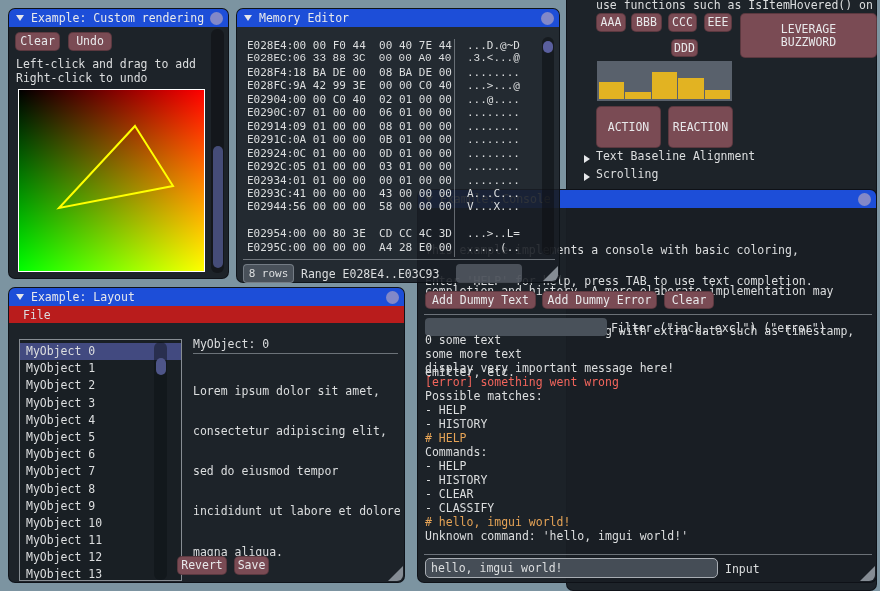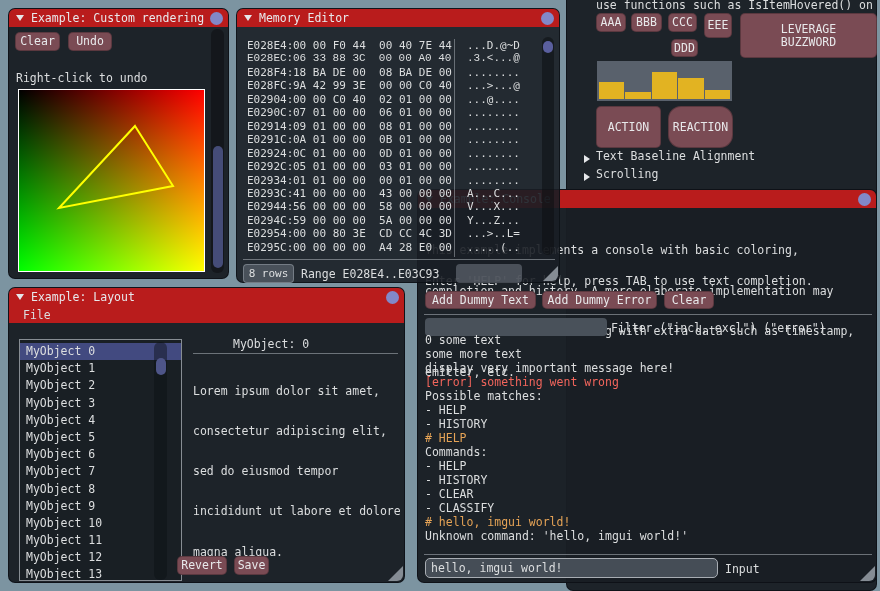--- a/index.html
+++ b/index.html
@@ -8,21 +8,21 @@
     position:relative; width:880px; height:591px; overflow:hidden;
     background:#7C94A1; font-family:"DejaVu Sans Mono",monospace;
     font-size:11.5px; color:#DCDEDF;
   }
   .window {
     position:absolute; background:rgba(25,30,36,0.96);
     border:1px solid rgba(10,13,18,0.7); border-radius:7px;
   }
   .titlebar {
     position:absolute; left:0; top:0; right:0; height:18px;
-    background:#b91c1c; border-radius:6px 6px 0 0;
+    background:#1d4ed8; border-radius:6px 6px 0 0;
     display:flex; align-items:center; color:#E8E9EC;
   }
   .collapse-tri {
     width:0; height:0; margin-left:7px;
     border-left:4.5px solid transparent; border-right:4.5px solid transparent;
     border-top:6.5px solid #E6E7EA;
   }
   .title-text { margin-left:7px; white-space:pre; }
   .title-circle {
     position:absolute; right:5px; top:2.5px; width:13px; height:13px;
@@ -88,33 +88,33 @@
 </head>
 <body>
 
 <div class="desktop">
 
   <div class="window" style="left:566px; top:-8px; width:311px; height:599px; z-index:1;">
     <div class="txt" style="left:29px; top:5px;">use functions such as IsItemHovered() on</div>
     <div class="btn" style="left:29px; top:20px; width:30px; height:19px;">AAA</div>
     <div class="btn" style="left:64px; top:20px; width:31px; height:19px;">BBB</div>
     <div class="btn" style="left:101px; top:20px; width:29px; height:19px;">CCC</div>
-    <div class="btn" style="left:137px; top:20px; width:28px; height:25px;">EEE</div>
+    <div class="btn" style="left:137px; top:20px; width:28px; height:19px;">EEE</div>
     <div class="btn" style="left:104px; top:46px; width:27px; height:18px;">DDD</div>
     <div class="btn" style="left:173px; top:20px; width:137px; height:45px; white-space:pre-line;">LEVERAGE
 BUZZWORD</div>
     <div class="hist" id="histogram-bars" style="left:30px; top:68px; width:135px; height:40px;">
         <div class="hist-bar" style="height: 47%; background: rgb(226, 179, 34);"></div>
         <div class="hist-bar" style="height: 19%; background: rgb(226, 179, 34);"></div>
         <div class="hist-bar" style="height: 76%; background: rgb(226, 179, 34);"></div>
         <div class="hist-bar" style="height: 57%; background: rgb(226, 179, 34);"></div>
         <div class="hist-bar" style="height: 24%; background: rgb(226, 179, 34);"></div>
       </div>
     <div class="btn" style="left:29px; top:113px; width:65px; height:42px;">ACTION</div>
-    <div class="btn" style="left:101px; top:113px; width:65px; height:42px;border-radius:13px;">REACTION</div>
+    <div class="btn" style="left:101px; top:113px; width:65px; height:42px;">REACTION</div>
     <div class="tree-row" style="left:17px; top:156px;">
       <span class="tree-arrow"></span>
       <span>Text Baseline Alignment</span>
     </div>
     <div class="tree-row" style="left:17px; top:174px;">
       <span class="tree-arrow"></span>
       <span>Scrolling</span>
     </div>
   </div>
 
@@ -157,21 +157,20 @@
         <div class="mem-row" style="top: 70.35px;"><span class="mem-addr">E028FC:</span><span class="mem-hex">9A 42 99 3E  00 00 C0 40</span><span class="mem-ascii">...&gt;...@</span></div>
         <div class="mem-row" style="top: 83.8px;"><span class="mem-addr">E02904:</span><span class="mem-hex">00 00 C0 40  02 01 00 00</span><span class="mem-ascii">...@....</span></div>
         <div class="mem-row" style="top: 97.25px;"><span class="mem-addr">E0290C:</span><span class="mem-hex">07 01 00 00  06 01 00 00</span><span class="mem-ascii">........</span></div>
         <div class="mem-row" style="top: 110.7px;"><span class="mem-addr">E02914:</span><span class="mem-hex">09 01 00 00  08 01 00 00</span><span class="mem-ascii">........</span></div>
         <div class="mem-row" style="top: 124.15px;"><span class="mem-addr">E0291C:</span><span class="mem-hex">0A 01 00 00  0B 01 00 00</span><span class="mem-ascii">........</span></div>
         <div class="mem-row" style="top: 137.6px;"><span class="mem-addr">E02924:</span><span class="mem-hex">0C 01 00 00  0D 01 00 00</span><span class="mem-ascii">........</span></div>
         <div class="mem-row" style="top: 151.05px;"><span class="mem-addr">E0292C:</span><span class="mem-hex">05 01 00 00  03 01 00 00</span><span class="mem-ascii">........</span></div>
         <div class="mem-row" style="top: 164.5px;"><span class="mem-addr">E02934:</span><span class="mem-hex">01 01 00 00  00 01 00 00</span><span class="mem-ascii">........</span></div>
         <div class="mem-row" style="top: 177.95px; padding-left: 32px;"><span class="mem-addr">E0293C:</span><span class="mem-hex">41 00 00 00  43 00 00 00</span><span class="mem-ascii">A...C...</span></div>
         <div class="mem-row" style="top: 191.4px;"><span class="mem-addr">E02944:</span><span class="mem-hex">56 00 00 00  58 00 00 00</span><span class="mem-ascii">V...X...</span></div>
-        <div class="mem-row" style="top: 204.85px;"><span class="mem-addr">E0294C:</span><span class="mem-hex">59 00 00 00  5A 00 00 00</span><span class="mem-ascii">Y...Z...</span></div>
         <div class="mem-row" style="top: 218.3px;"><span class="mem-addr">E02954:</span><span class="mem-hex">00 00 80 3E  CD CC 4C 3D</span><span class="mem-ascii">...&gt;..L=</span></div>
         <div class="mem-row" style="top: 231.75px;"><span class="mem-addr">E0295C:</span><span class="mem-hex">00 00 00 00  A4 28 E0 00</span><span class="mem-ascii">.....(..</span></div>
       </div>
     <div class="vsep" style="left:217px; top:30px; height:218px;"></div>
     <div class="sep" style="left:6px; top:250px; width:312px;"></div>
     <div class="frame" style="left:6px; top:255px; width:51px; height:19px; border:1px solid rgba(160,168,176,0.5);
                 display:flex; align-items:center; justify-content:center; font-size:11px; white-space:pre;">8 rows</div>
     <div class="txt" style="left:64px; top:258px;">Range E028E4..E03C93</div>
     <div class="frame" style="left:219px; top:255px; width:66px; height:19px; background:rgba(135,143,152,0.45);"></div>
     <div class="sb-track" style="right:5px; top:28px; width:12px; height:218px;">
@@ -181,20 +180,21 @@
   </div>
 
   <div class="window" style="left:8px; top:8px; width:221px; height:271px; z-index:4;">
     <div class="titlebar">
       <span class="collapse-tri"></span>
       <span class="title-text">Example: Custom rendering</span>
       <span class="title-circle"></span>
     </div>
     <div class="btn" style="left:6px; top:23px; width:45px; height:19px;">Clear</div>
     <div class="btn" style="left:59px; top:23px; width:44px; height:19px;">Undo</div>
+    <div class="txt" style="left:7px; top:48px;">Left-click and drag to add</div>
     <div class="txt" style="left:7px; top:62px;">Right-click to undo</div>
     <div class="canvas" style="left:9px; top:80px; width:187px; height:183px;">
       <svg width="185" height="181">
         <polygon points="116,36 154,96 40,118" fill="none" stroke="#FFFF00" stroke-width="2"></polygon>
       </svg>
     </div>
     <div class="sb-track" style="right:4px; top:20px; width:13px; height:244px;">
       <div class="sb-thumb" style="left:1.5px; top:117px; width:10px; height:122px; background:#454C78;"></div>
     </div>
   </div>
@@ -222,21 +222,21 @@
           <div class="list-item">MyObject 9</div>
           <div class="list-item">MyObject 10</div>
           <div class="list-item">MyObject 11</div>
           <div class="list-item">MyObject 12</div>
           <div class="list-item">MyObject 13</div>
         </div>
       <div class="sb-track" style="right:14px; top:2px; width:13px; height:238px; background:rgba(12,15,19,0.45);">
         <div class="sb-thumb" style="left:1.5px; top:16px; width:10px; height:17px; background:#4E5588;"></div>
       </div>
     </div>
-    <div class="txt" style="left:184px; top:49px;margin-left:40px;">MyObject: 0</div>
+    <div class="txt" style="left:184px; top:49px;">MyObject: 0</div>
     <div class="sep" style="left:184px; top:65px; width:205px;"></div>
     <div class="c-lines" style="left:184px; top:70px; line-height:13.4px;">
       <div>Lorem ipsum dolor sit amet,</div>
       <div>consectetur adipiscing elit,</div>
       <div>sed do eiusmod tempor</div>
       <div>incididunt ut labore et dolore</div>
       <div>magna aliqua.</div>
     </div>
     <div class="btn" style="left:168px; top:268px; width:50px; height:19px;">Revert</div>
     <div class="btn" style="left:225px; top:268px; width:35px; height:19px;">Save</div>

